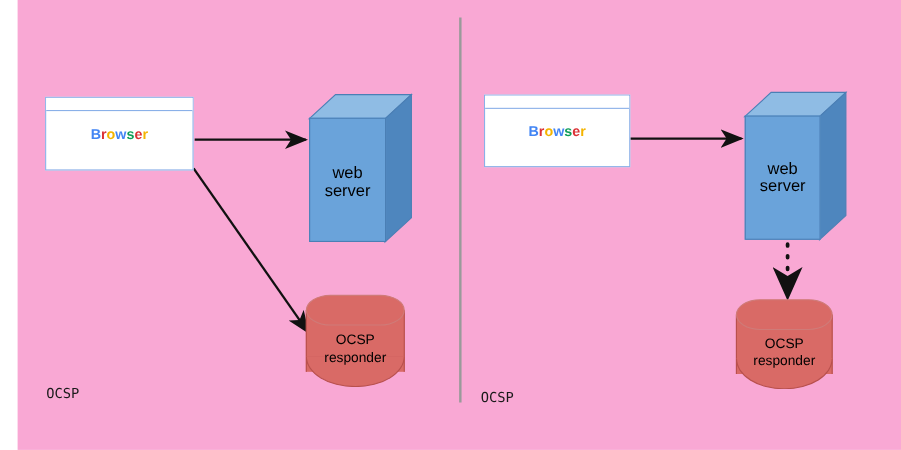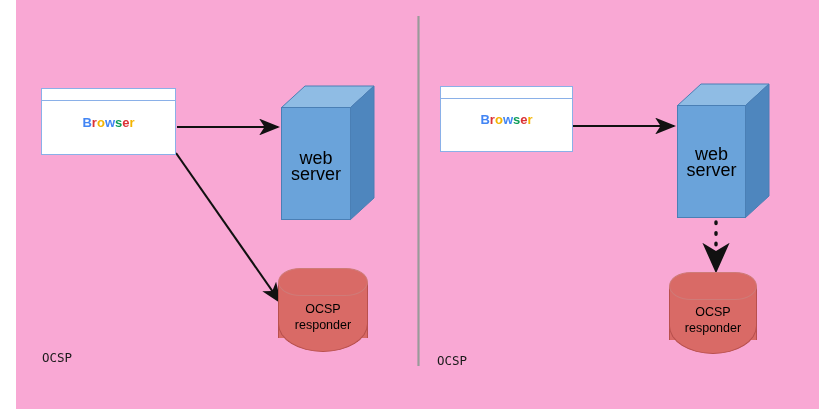--- a/index.html
+++ b/index.html
@@ -66,21 +66,21 @@
     bottom: 0;
     box-sizing: border-box;
     background: #6aa3da;
     border: 1px solid #4a7fb5;
   }
   .server-label {
     position: absolute;
     left: 0;
     width: 100%;
     text-align: center;
-    font-size: 18px;
+    font-size: 15px;
     color: #000000;
     line-height: 16px;
     font-family: "Liberation Sans", sans-serif;
   }
 
   
   .cylinder {
     position: absolute;
   }
   .cyl-body {

